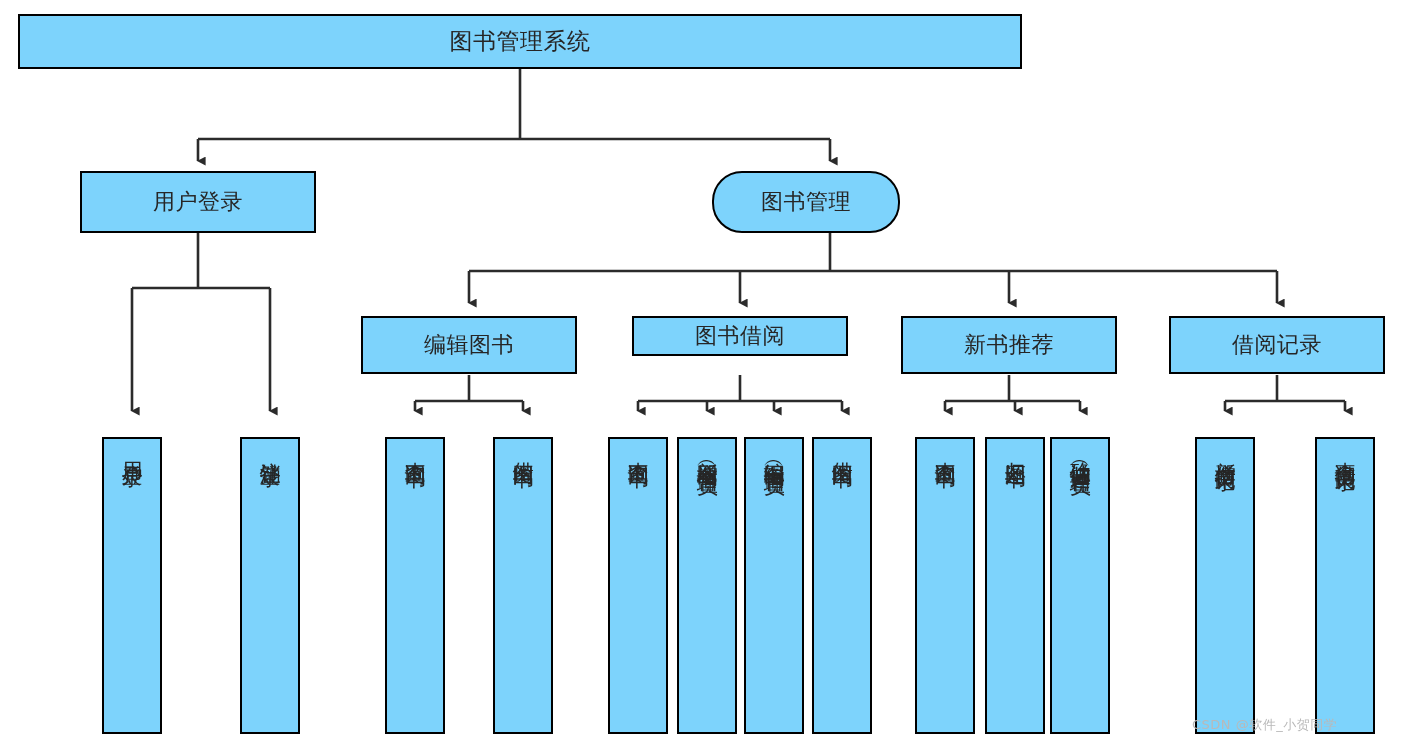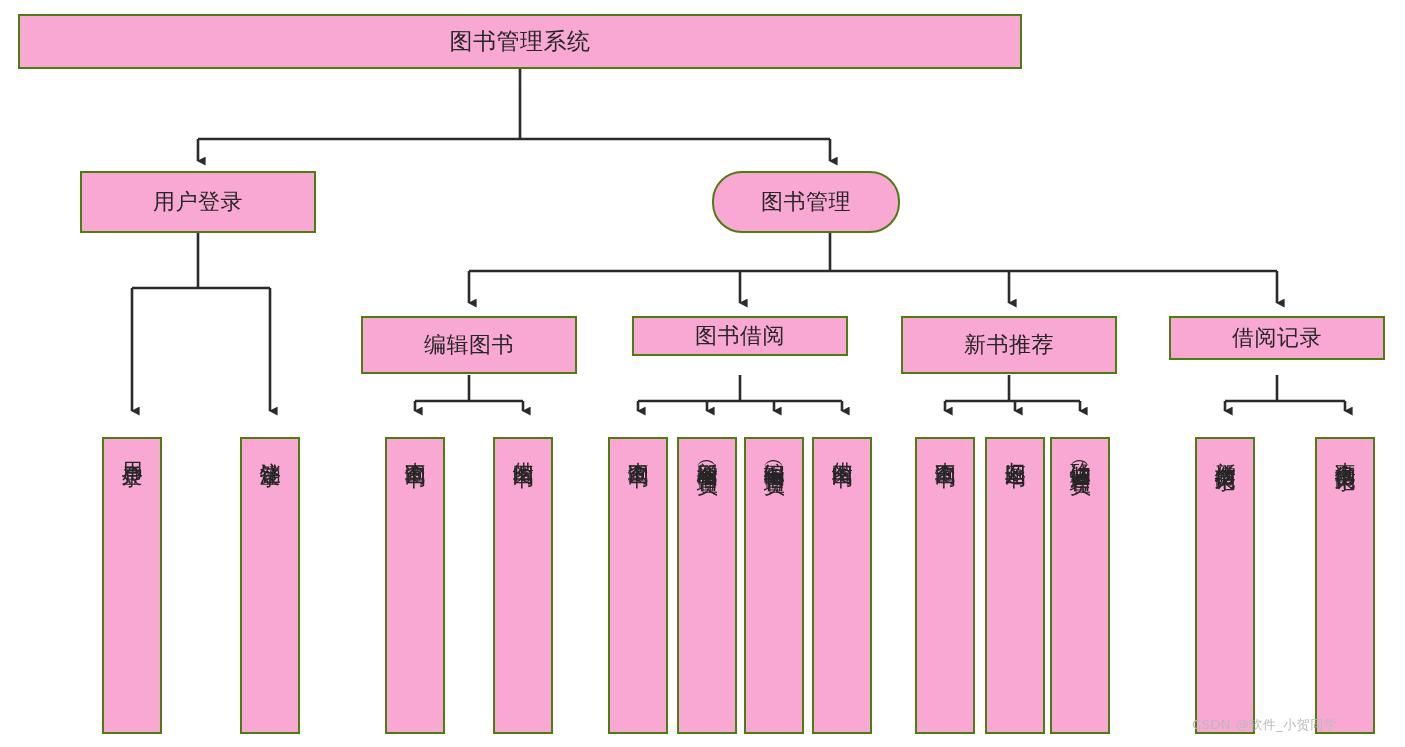--- a/index.html
+++ b/index.html
@@ -24,22 +24,22 @@
     position: absolute;
     left: 0;
     top: 0;
     width: 1405px;
     height: 747px;
     pointer-events: none;
   }
   .node {
     position: absolute;
     box-sizing: border-box;
-    border: 2px solid #4d7c0f;
-    background: #f9a8d4;
+    border: 2px solid #000000;
+    background: #7dd3fc;
     display: flex;
     align-items: center;
     justify-content: center;
     color: #262626;
   }
   .node-label {
     display: block;
     text-align: center;
     line-height: 1.18;
     letter-spacing: 0.5px;
@@ -146,21 +146,21 @@
 
   <div class="node horiz" style="left:361px; top:316px; width:216px; height:58px;">
     <span class="node-label">编辑图书</span>
   </div>
   <div class="node horiz" style="left:632px; top:316px; width:216px; height:40px;">
     <span class="node-label">图书借阅</span>
   </div>
   <div class="node horiz" style="left:901px; top:316px; width:216px; height:58px;">
     <span class="node-label">新书推荐</span>
   </div>
-  <div class="node horiz" style="left:1169px; top:316px; width:216px; height:44px;">
+  <div class="node horiz" style="left:1169px; top:316px; width:216px; height:58px;">
     <span class="node-label">借阅记录</span>
   </div>
 
   <div class="node leaf" style="left:102px; top:437px; width:60px; height:297px;">
     <span class="node-label">用户登录</span>
   </div>
   <div class="node leaf" style="left:240px; top:437px; width:60px; height:297px;">
     <span class="node-label">注销登录</span>
   </div>
 

